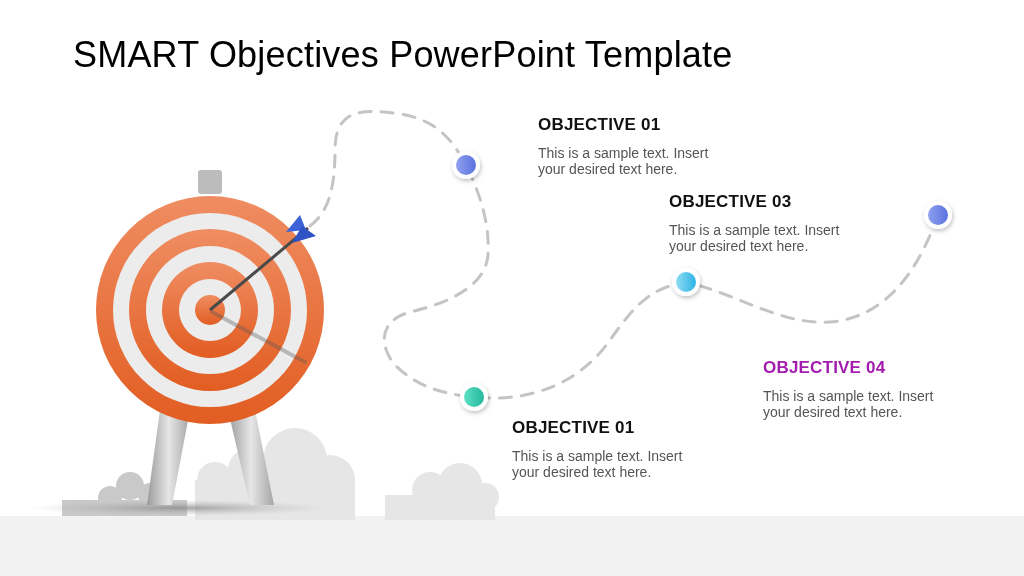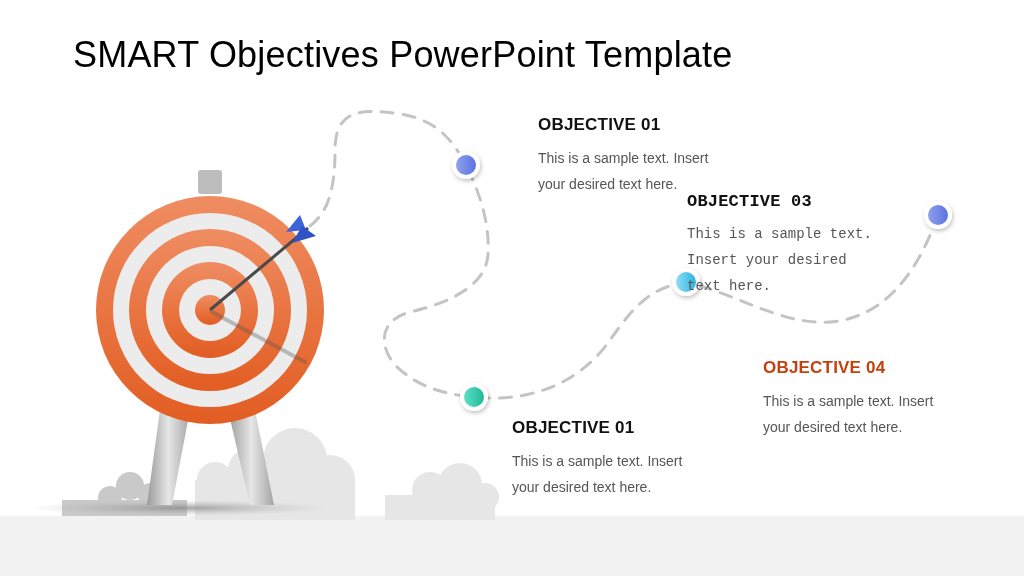--- a/index.html
+++ b/index.html
@@ -2,22 +2,22 @@
 <html><head>
 <meta charset="utf-8">
 <style>
   html, body { margin:0; padding:0; }
   body { width:1024px; height:576px; position:relative; overflow:hidden; background:#ffffff; font-family:"Liberation Sans", sans-serif; }
   .slide-title { position:absolute; left:52px; top:34px; font-size:36px; color:#000000; letter-spacing:0.2px; white-space:nowrap;margin-left:21px; }
   .floor { position:absolute; left:0; top:516px; width:1024px; height:60px; background:#f2f2f2; }
   svg.art { position:absolute; left:0; top:0; }
   .obj { position:absolute; width:200px; }
   .obj-head { font-weight:bold; font-size:17px; color:#111; margin:0 0 10px 0; letter-spacing:0.2px; white-space:nowrap; }
-  .obj-head.accent { color:#c2410c; }
-  .obj-text { font-size:14px; color:#555; line-height:26px; }
+  .obj-head.accent { color:#a21caf; }
+  .obj-text { font-size:14px; color:#555; line-height:16px; }
 </style>
 </head>
 <body>
 
 <div class="slide-title">SMART Objectives PowerPoint Template</div>
 
 <div class="floor"></div>
 
 <svg class="art" width="1024" height="576" viewBox="0 0 1024 576">
   <defs>
@@ -104,21 +104,21 @@
     <circle cx="938" cy="215" r="14" fill="#fff"></circle>
     <circle cx="938" cy="215" r="10" fill="url(#bluedot)"></circle>
   </g>
 </svg>
 
 <div class="obj" style="left:513px; top:115px;margin-left:25px;">
   <div class="obj-head">OBJECTIVE 01</div>
   <div class="obj-text">This is a sample text. Insert your desired text here.</div>
 </div>
 
-<div class="obj" style="left:687px; top:192px;font-family:Liberation Mono, monospace;">
+<div class="obj" style="left:669px; top:192px;">
   <div class="obj-head">OBJECTIVE 03</div>
   <div class="obj-text">This is a sample text. Insert your desired text here.</div>
 </div>
 
 <div class="obj" style="left:763px; top:358px;">
   <div class="obj-head accent">OBJECTIVE 04</div>
   <div class="obj-text">This is a sample text. Insert your desired text here.</div>
 </div>
 
 <div class="obj" style="left:512px; top:418px;">

